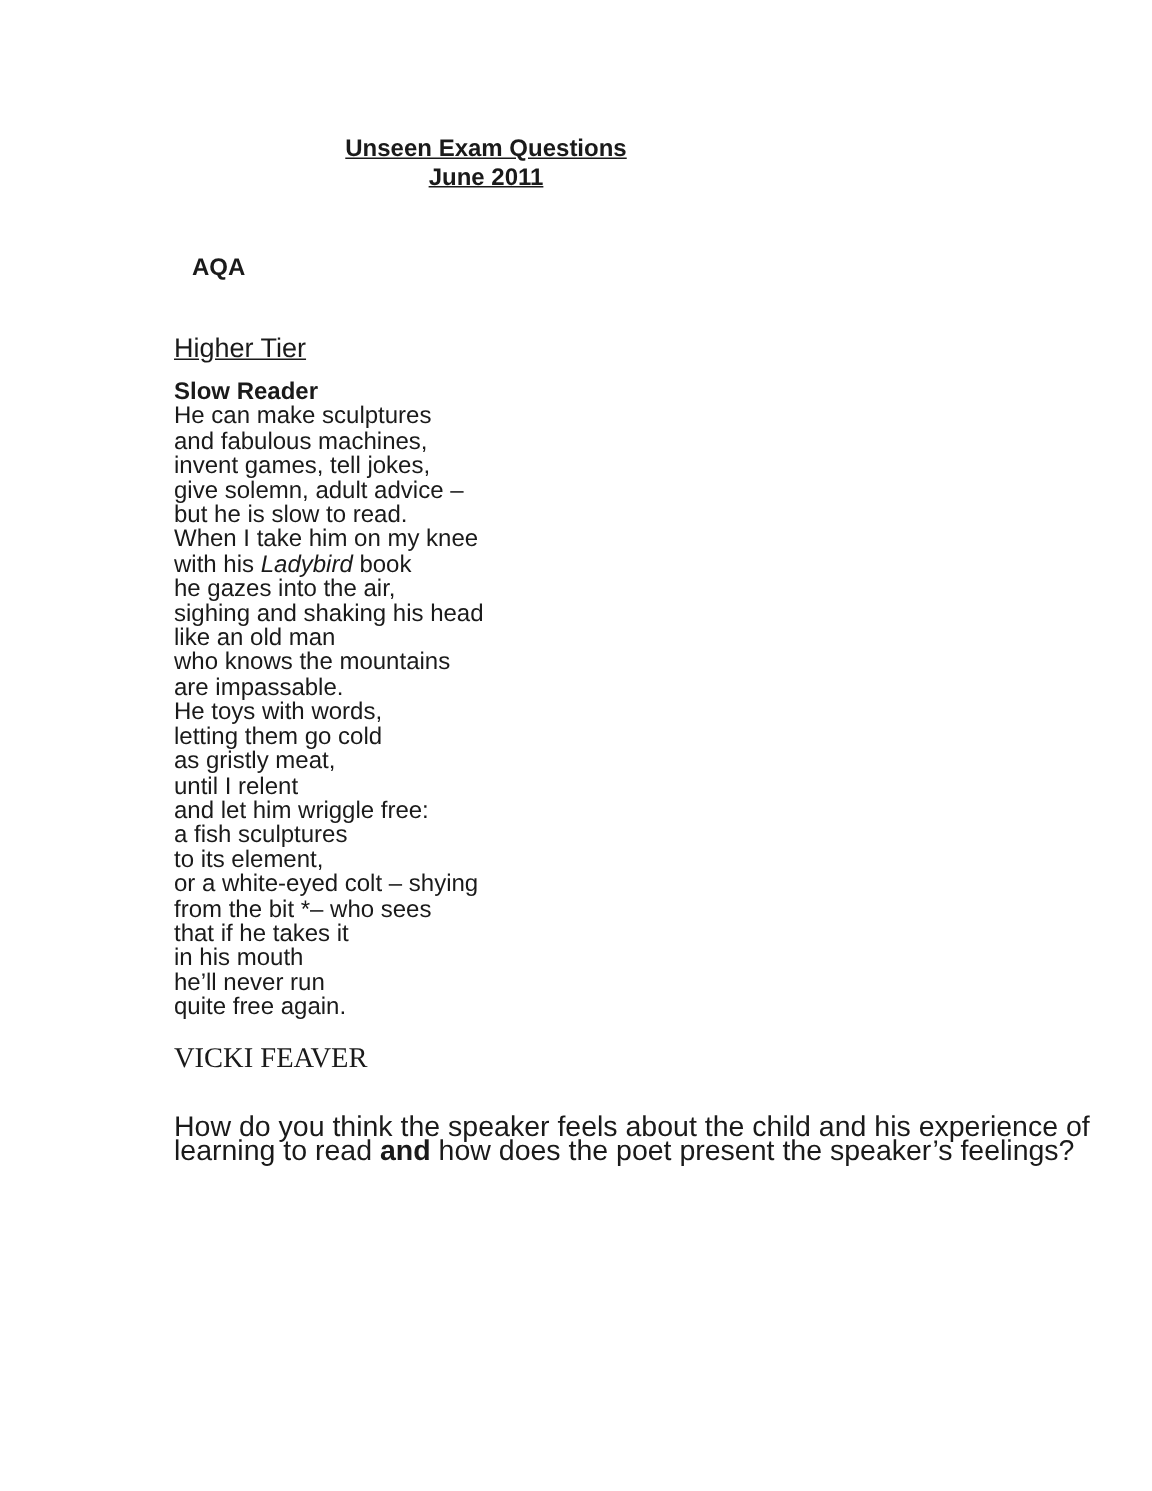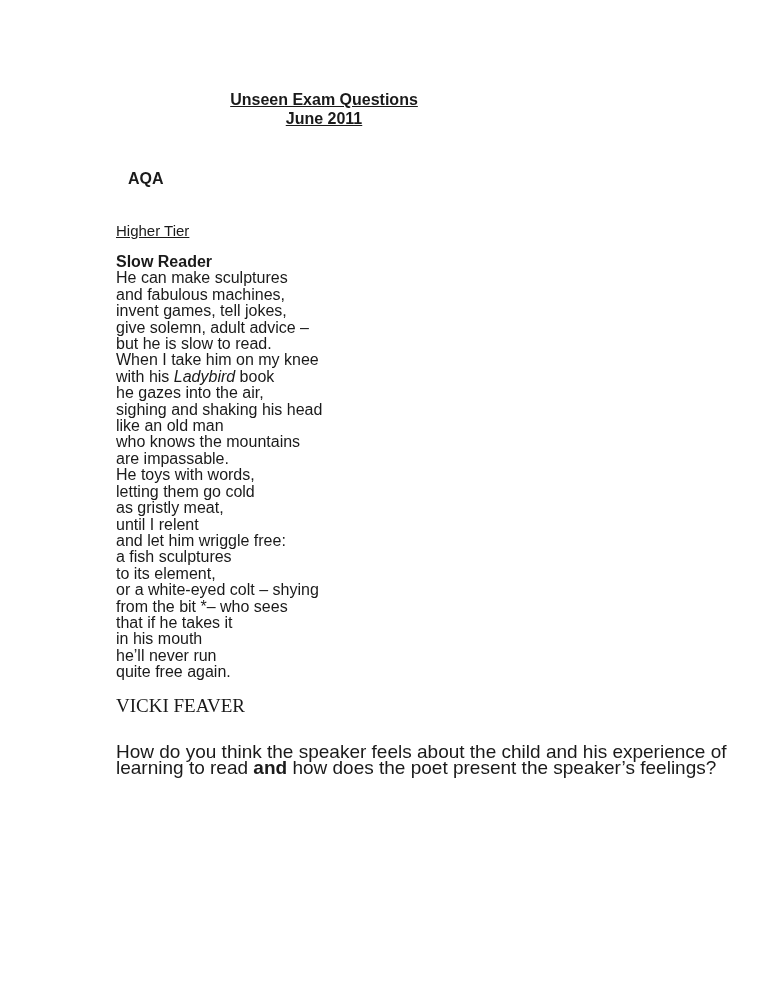--- a/index.html
+++ b/index.html
@@ -10,21 +10,21 @@
     .abs { position: absolute; }
     .title {
       left: 0; width: 648px; text-align: center;
       font-size: 16px; font-weight: bold; text-decoration: underline;
       line-height: 19px;
     }
     .section {
       left: 116px; top: 170px; font-size: 16px; font-weight: bold; margin-left: 12px;
     }
     .tier {
-      left: 116px; top: 222px; font-size: 15px; text-decoration: underline;
+      left: 116px; top: 222px; font-size: 18px; text-decoration: underline;
     }
     .poem {
       left: 116px; top: 254px; font-size: 16px; line-height: 16.4px;
     }
     .poem .line { display: block; white-space: nowrap; }
     .poem .ptitle { font-weight: bold; }
     .author {
       left: 116px; top: 695px; font-size: 19px; font-family: Liberation Serif, serif;
     }
     .question {

